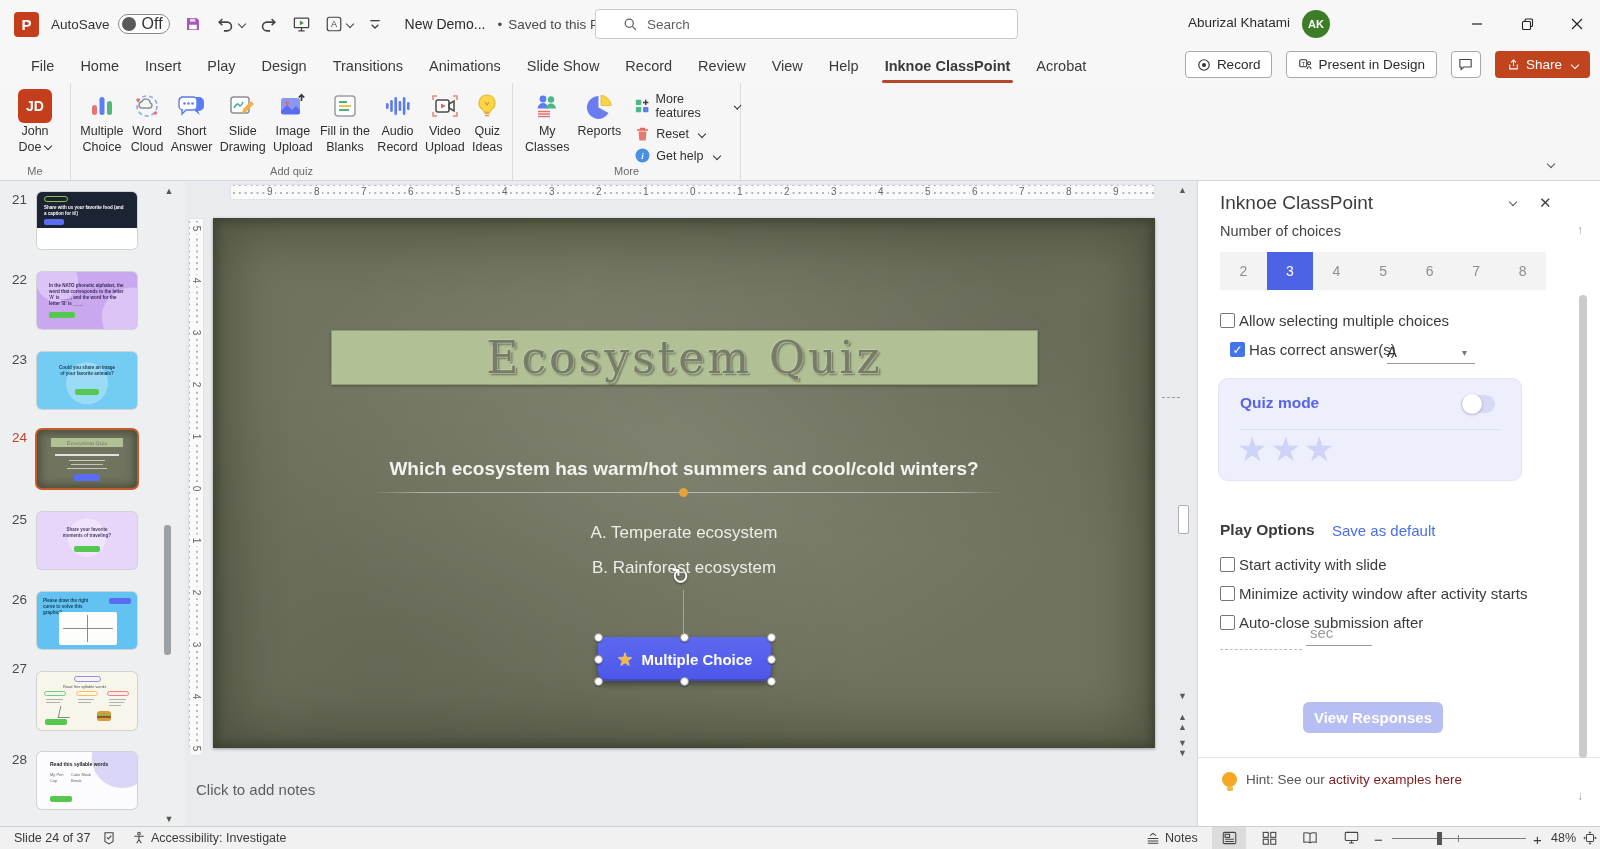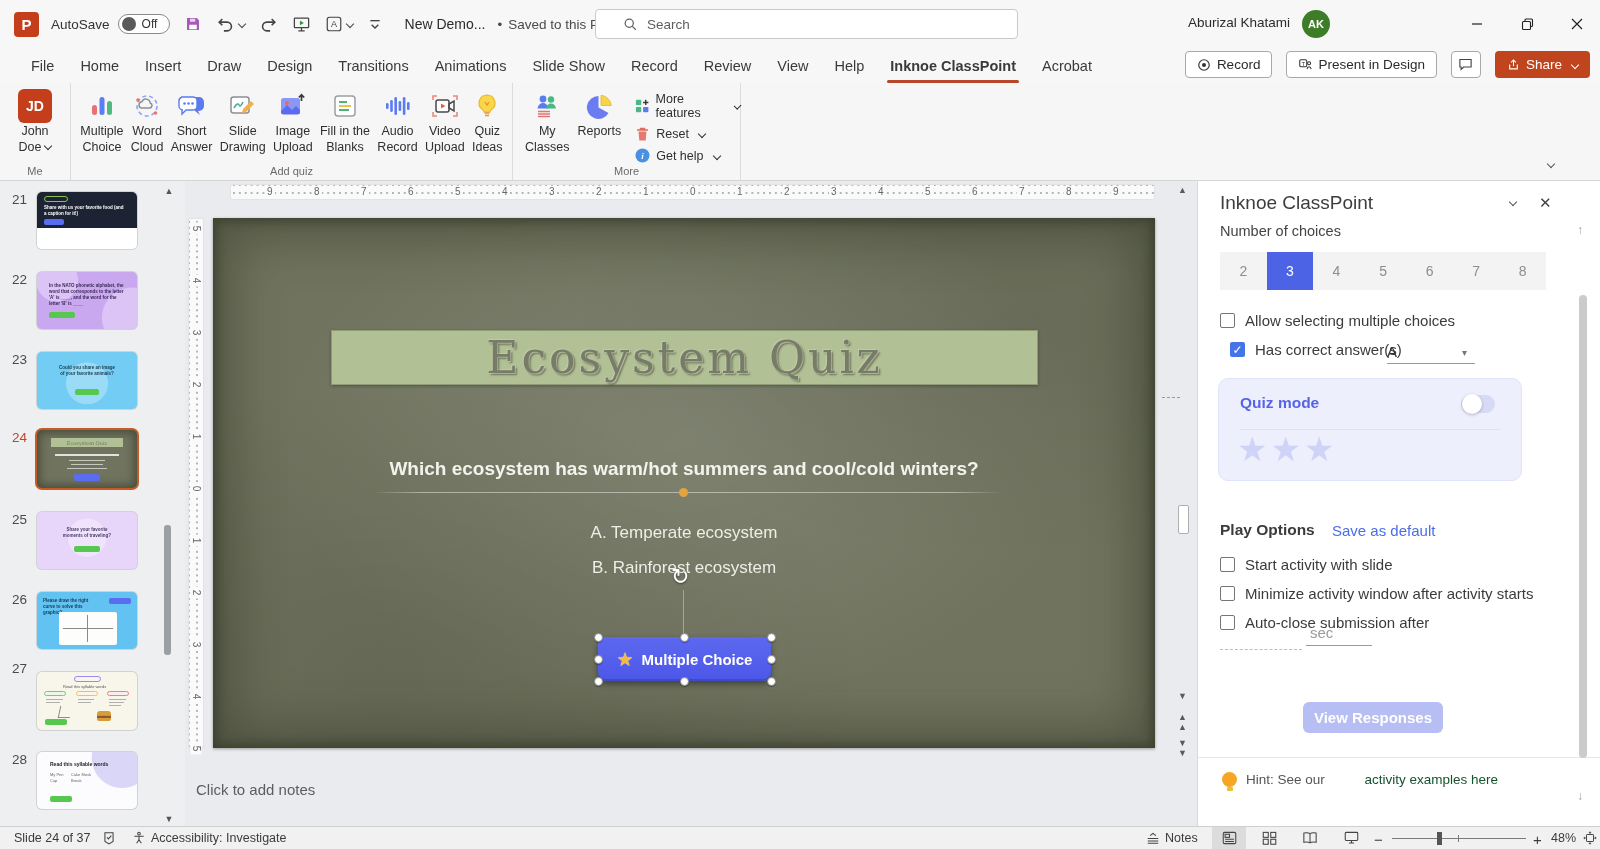--- a/index.html
+++ b/index.html
@@ -9,21 +9,21 @@
   
   .chev { display:inline-block; width:6px; height:6px; border-right:1.4px solid currentColor; border-bottom:1.4px solid currentColor; transform:rotate(45deg); margin-left:4px; vertical-align:2px; }
   svg { display:block; }
 
   
   .titlebar { position:absolute; left:0; top:0; width:1600px; height:48px; background:#f7f7f7; display:flex; align-items:center; }
   .pp-logo { width:25px; height:25px; margin-left:14px; background:#c43e1c; border-radius:4px; color:#fff; font-weight:bold; font-size:15px; display:flex; align-items:center; justify-content:center; }
   .autosave-label { margin-left:12px; font-size:13.5px; color:#333; }
   .autosave-toggle { margin-left:8px; width:52px; height:20px; border:1px solid #8a8a8a; border-radius:10px; display:flex; align-items:center; background:#fff; }
   .autosave-knob { width:14px; height:14px; background:#5a5a5a; border-radius:50%; margin-left:3px; }
-  .autosave-state { font-size:12px; color:#333; margin-left:6px; }
+  .autosave-state { font-size:16px; color:#333; margin-left:6px; }
   .tb-ico { margin-left:14px; color:#444; display:flex; align-items:center; }
   .filename { margin-left:22px; font-size:14px; color:#2b2b2b; white-space:nowrap; }
   .savedto { margin-left:12px; font-size:13.5px; color:#4a4a4a; display:flex; align-items:center; gap:6px; white-space:nowrap; }
   .search-box { position:absolute; left:595px; top:9px; width:423px; height:30px; background:#fff; border:1px solid #c9c9c9; border-radius:4px; display:flex; align-items:center; color:#5f5f5f; }
   .search-box span { font-size:13.5px; margin-left:9px; }
   .user-name { position:absolute; right:310px; top:15px; font-size:13.5px; color:#2b2b2b; }
   .avatar { position:absolute; right:270px; top:10px; width:28px; height:28px; border-radius:50%; background:#3e7d27; color:#fff; font-size:11px; font-weight:bold; display:flex; align-items:center; justify-content:center; }
   .winbtn { position:absolute; top:0; width:46px; height:48px; display:flex; align-items:center; justify-content:center; color:#222; }
 
   
@@ -109,40 +109,40 @@
 
   
   .panel { position:absolute; left:1197px; top:0; width:403px; height:645px; background:#fff; border-left:1px solid #d9d9d9; }
   .panel-title { position:absolute; left:22px; top:11px; font-size:19px; color:#3d3d3d; }
   .panel-chev { position:absolute; left:308px; top:18px; color:#555; }
   .panel-close { position:absolute; left:341px; top:13px; color:#444; font-size:15px; }
   .noc-label { position:absolute; left:22px; top:42px; font-size:14.5px; color:#444; }
   .choices { position:absolute; left:22px; top:71px; width:326px; height:38px; display:flex; }
   .choice { flex:1; background:#f3f3f3; display:flex; align-items:center; justify-content:center; font-size:14px; color:#8d8d8d; }
   .choice.sel { background:#4c63e6; color:#fff; }
-  .cbrow { position:absolute; display:flex; align-items:center; gap:10px; font-size:15px; color:#3b3b3b; }
+  .cbrow { position:absolute; display:flex; align-items:center; gap:4px; font-size:15px; color:#3b3b3b; }
   .cb { width:15px; height:15px; border:1.6px solid #757575; border-radius:2px; background:#fff; flex:none; }
   .cb.checked { border:none; background:#4374e8; color:#fff; font-size:12px; display:flex; align-items:center; justify-content:center; }
   .cb.checked::after { content:"✓"; }
   .dd-a { position:absolute; left:189px; top:162px; width:88px; border-bottom:1px solid #9a9a9a; font-size:15px; color:#333; padding-bottom:3px; }
   .dd-caret { position:absolute; color:#777; font-size:10px; }
   .quiz-card { position:absolute; left:20px; top:197px; width:304px; height:103px; background:#edeffc; border:1px solid #e0e4fa; border-radius:10px; }
   .quiz-mode { position:absolute; left:21px; top:15px; color:#5864e8; font-weight:bold; font-size:15.5px; }
   .toggle { position:absolute; right:26px; top:16px; width:34px; height:18px; border-radius:9px; background:#d6daf4; }
   .toggle .knob { position:absolute; left:1px; top:-1px; width:20px; height:20px; border-radius:50%; background:#fff; box-shadow:0 1px 3px rgba(0,0,0,.25); }
   .quiz-divider { position:absolute; left:21px; right:21px; top:50px; height:1px; background:#dde0f5; }
   .stars { position:absolute; left:18px; top:50px; font-size:34px; letter-spacing:3px; color:#ced3f7; }
   .play-options { position:absolute; left:22px; top:340px; font-size:15.5px; font-weight:bold; color:#3b3b3b; }
   .save-default { position:absolute; left:134px; top:341px; font-size:15px; color:#4a6ee8; }
   .sec-dash { position:absolute; left:22px; top:455px; width:82px; border-bottom:1px dashed #bdbdbd; height:14px; }
   .sec-dd { position:absolute; left:108px; top:443px; width:66px; border-bottom:1px solid #9a9a9a; font-size:15px; color:#9b9b9b; padding-bottom:4px; padding-left:4px; }
   .view-resp { position:absolute; left:105px; top:521px; width:140px; height:31px; background:#b6bef3; color:#fff; font-weight:bold; font-size:15px; border-radius:6px; display:flex; align-items:center; justify-content:center; }
   .panel-div { position:absolute; left:0; right:0; top:576px; height:1px; background:#e6e6e6; }
   .hint { position:absolute; left:24px; top:591px; display:flex; align-items:center; gap:9px; font-size:13.5px; color:#555; }
-  .hint a { color:#14532d; text-decoration:none;margin-left:36px; }
+  .hint a { color:#7f1d1d; text-decoration:none; }
   .panel-scroll-up, .panel-scroll-down { position:absolute; left:379px; color:#a0a0a0; font-size:12px; }
   .panel-bar { position:absolute; left:381px; top:114px; width:8px; height:463px; background:#cbcbcb; border-radius:4px; }
   .bulb { width:15px; height:15px; border-radius:50%; background:#f5a623; position:relative; flex:none; }
   .bulb::after { content:""; position:absolute; left:4.5px; bottom:-4px; width:6px; height:4px; background:#e8c23a; border-radius:1px; }
 
   
   .statusbar { position:absolute; left:0; top:826px; width:1600px; height:23px; background:#f1f1f1; border-top:1px solid #cfcfcf; font-size:12.5px; color:#3b3b3b; }
   .sb-item { position:absolute; top:4px; display:flex; align-items:center; gap:5px; }
   .sb-viewbtn { position:absolute; top:0; width:34px; height:22px; display:flex; align-items:center; justify-content:center; color:#444; }
   .sb-viewbtn.sel { background:#dcdcdc; }
@@ -230,21 +230,21 @@
     <svg width="12" height="12" viewBox="0 0 12 12" stroke="#222" stroke-width="1.2">
         <path d="M1 1l10 10M11 1L1 11"></path>
       </svg>
   </div>
 </div>
 
 <div class="tabsrow" style="padding-left:18px">
   <span class="tab">File</span>
   <span class="tab">Home</span>
   <span class="tab">Insert</span>
-  <span class="tab">Draw</span>
+  <span class="tab">Play</span>
   <span class="tab">Design</span>
   <span class="tab">Transitions</span>
   <span class="tab">Animations</span>
   <span class="tab">Slide Show</span>
   <span class="tab">Record</span>
   <span class="tab">Review</span>
   <span class="tab">View</span>
   <span class="tab">Help</span>
   <span class="tab active">Inknoe ClassPoint</span>
   <span class="tab">Acrobat</span>

